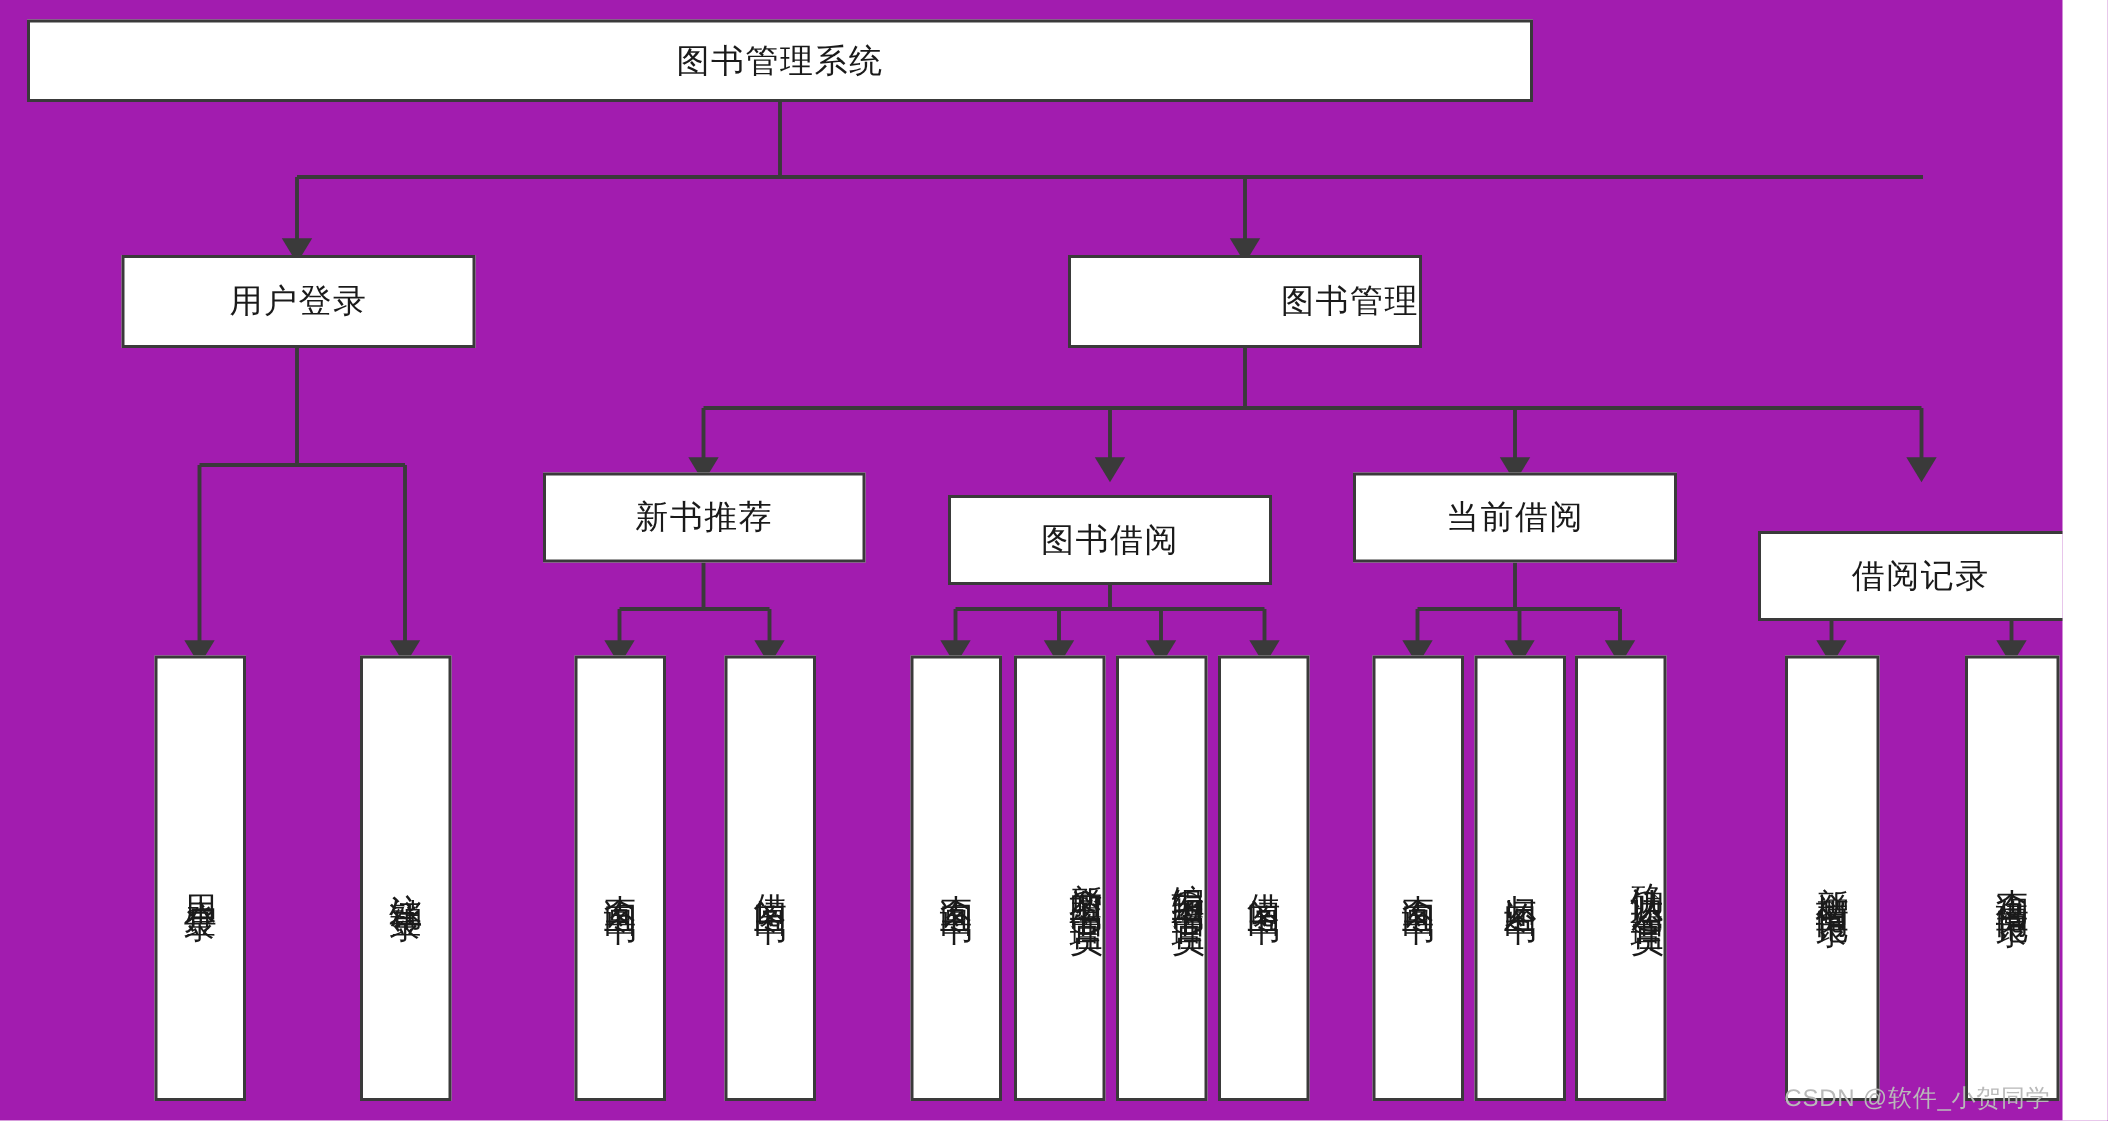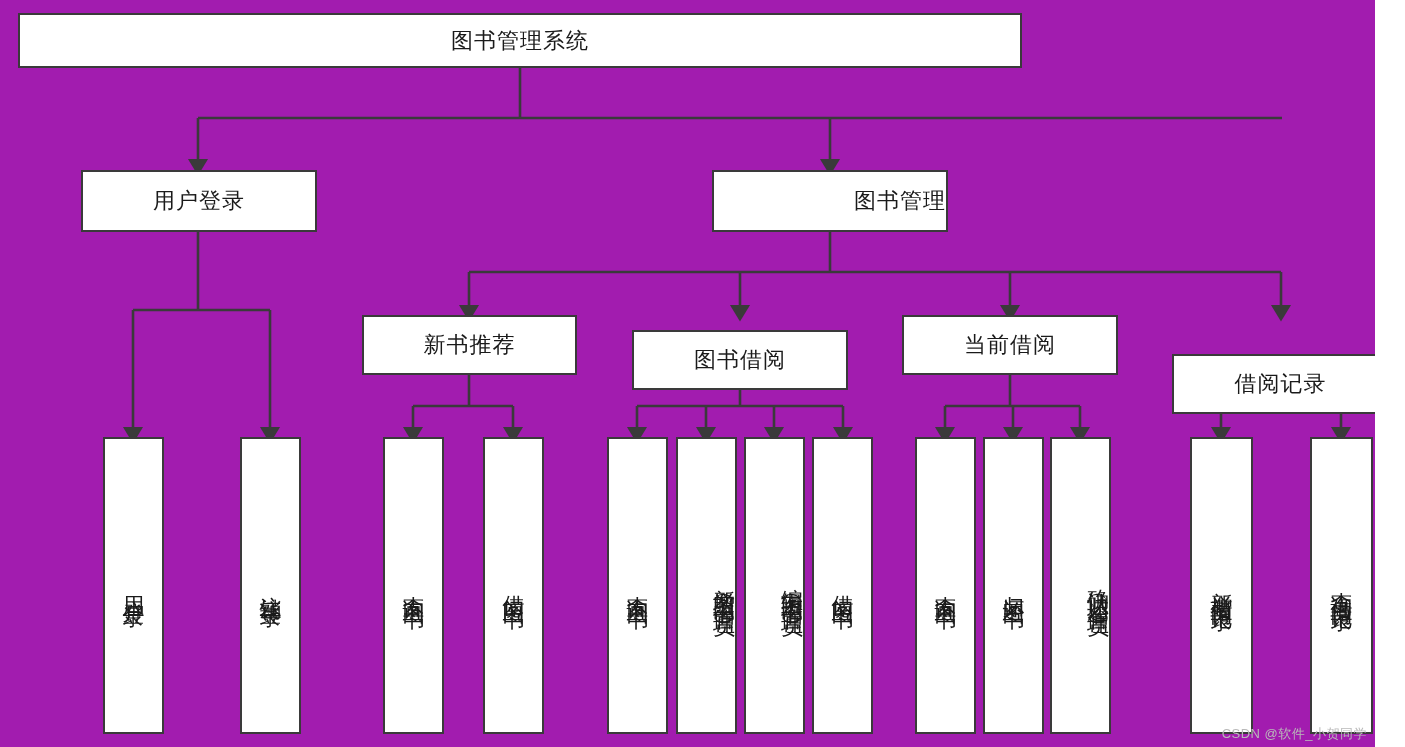--- a/index.html
+++ b/index.html
@@ -52,21 +52,21 @@
     align-items: center;
     padding-top: 0;
   }
   .node-label {
     white-space: nowrap;
   }
   #watermark {
     position: absolute;
     right: 8px;
     bottom: 4px;
-    font-size: 13px;
+    font-size: 16px;
     color: #b9b9b9;
     letter-spacing: 0.5px;
     white-space: nowrap;
     pointer-events: none;
   }
 </style>
 </head>
 <body>
 
 <div id="diagram-root">

